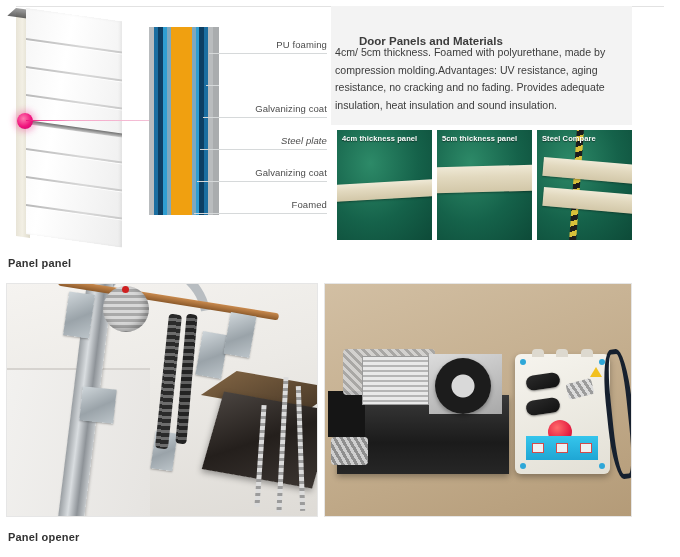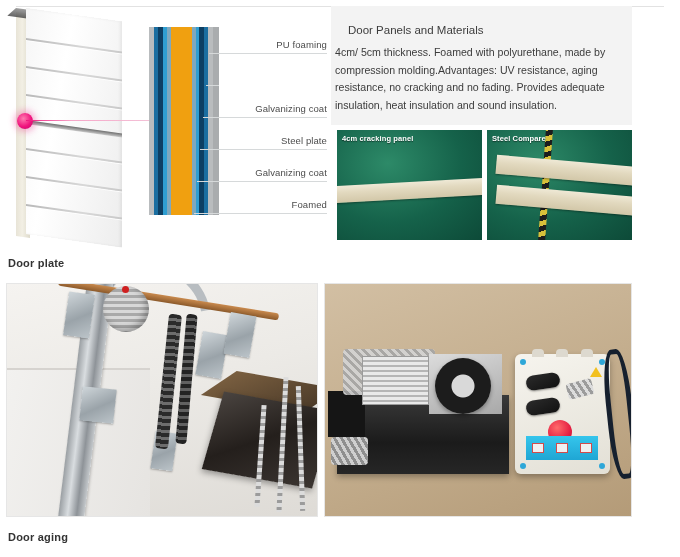--- a/index.html
+++ b/index.html
@@ -122,25 +122,25 @@
   }
 
   
   .card {
     position: absolute;
     left: 331px; top: 6px;
     width: 301px; height: 119px;
     background: #f3f3f3;
   }
   .card h3 {
-    margin: 4px;
+    margin: 15px;
     position: absolute;
     left: 13px; top: 14px;
     font-size: 11.5px;
-    font-weight: 400;
+    font-weight: 700;
     color: #3c3c3c;
   }
   .card p {
     margin: 0;
     position: absolute;
     left: 4px; top: 38px;
     width: 278px;
     font-size: 10.6px;
     line-height: 17.6px;
     color: #3c3c3c;
@@ -454,53 +454,58 @@
         <i style="width: 8%; background: rgb(169, 172, 174);"></i>
       </div>
 
     <div class="callouts" id="callout-host">
         <div class="lead-in" style="left: -10px; width: 10px; top: 26px;"></div>
         <div class="callout" style="top: 12px;">PU foaming</div>
         <div class="lead-in" style="left: -13px; width: 13px; top: 58px;"></div>
         <div class="lead-in" style="left: -16px; width: 16px; top: 90px;"></div>
         <div class="callout" style="top: 76px;">Galvanizing coat</div>
         <div class="lead-in" style="left: -19px; width: 19px; top: 122px;"></div>
-        <div class="callout" style="top: 108px;">Steel plate</div>
+        <div class="callout" style="top: 108px; font-style: italic;">Steel plate</div>
         <div class="lead-in" style="left: -22px; width: 22px; top: 154px;"></div>
         <div class="callout" style="top: 140px;">Galvanizing coat</div>
         <div class="lead-in" style="left: -25px; width: 25px; top: 186px;"></div>
         <div class="callout" style="top: 172px;">Foamed</div>
       </div>
 
     <div class="card">
       <h3>Door Panels and Materials</h3>
       <p>4cm/ 5cm thickness. Foamed with polyurethane, made by compression molding.Advantages: UV resistance, aging resistance, no cracking and no fading. Provides adequate insulation, heat insulation and sound insulation.</p>
     </div>
 
     <div class="shots">
 
       <div class="shot s1">
         <div class="bg"></div>
         <div class="slab"></div>
-        <div class="cap">4cm cracking panel</div>
-      </div>
-
+        <div class="cap">4cm thickness panel</div>
+      </div>
+
+      <div class="shot s2">
+        <div class="bg"></div>
+        <div class="slab"></div>
+        <div class="cap">5cm thickness panel</div>
+      </div>
 
       <div class="shot s3">
         <div class="bg"></div>
         <div class="pole"></div>
         <div class="slab slabA"></div>
         <div class="slab slabB"></div>
         <div class="cap">Steel Compare</div>
       </div>
 
     </div>
   </div>
 
-  <div class="caption" style="left:8px; top:257px">Door plate</div>
+  <div class="caption" style="left:8px; top:257px">Panel panel</div>
 
   <div class="photo photoL">
     <div class="ceil"></div>
     <div class="wall-door"></div>
     <div class="curve"></div>
     <div class="track"></div>
     <div class="shaft"></div>
     <div class="drum"></div>
     <div class="red-nub"></div>
     <div class="bracket b1"></div>
@@ -543,15 +548,15 @@
       <div class="bluelabel">
         <span></span>
         <span></span>
         <span></span>
       </div>
     </div>
 
     <div class="cordloop"></div>
   </div>
 
-  <div class="caption" style="left:8px; top:531px">Door aging</div>
+  <div class="caption" style="left:8px; top:531px">Panel opener</div>
 
 </div>
 
 </body></html>

